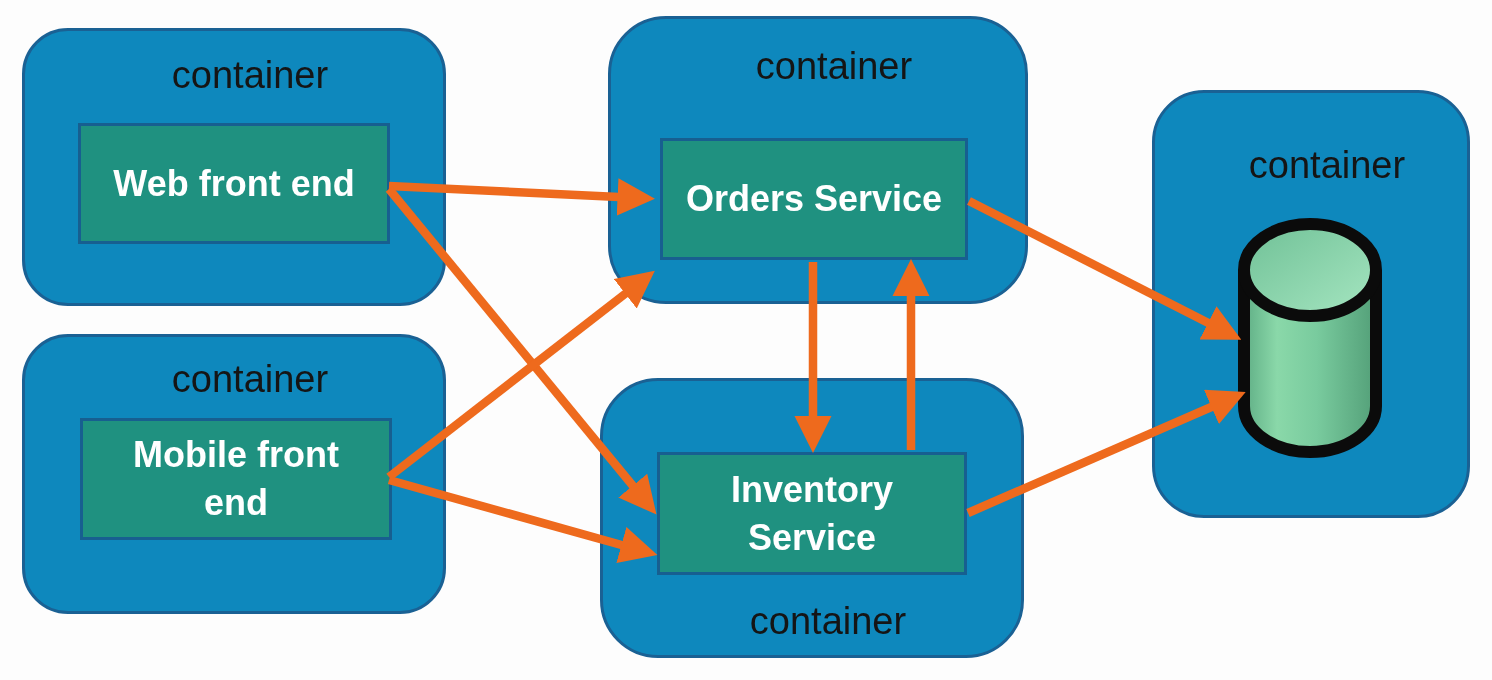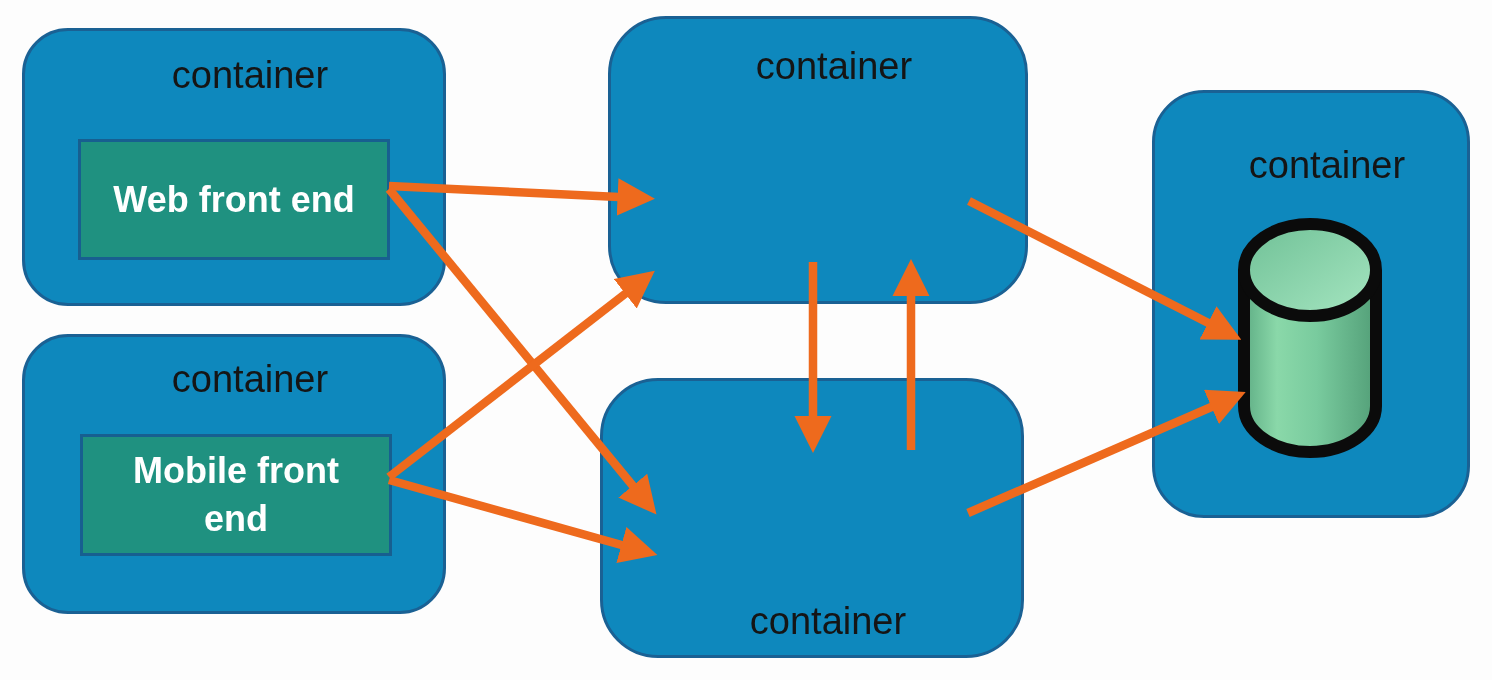--- a/index.html
+++ b/index.html
@@ -37,21 +37,20 @@
     box-sizing: border-box;
     display: flex;
     align-items: center;
     justify-content: center;
     text-align: center;
     color: var(--box-label-text, #ffffff);
     font-size: 36px;
     font-weight: bold;
     line-height: 1.32;
     white-space: pre-line;
-    margin-top: 16px;
   }
   
   .c-web       { left: 22px;   top: 28px;  width: 424px; height: 278px; border-radius: 46px; }
   .c-mobile    { left: 22px;   top: 334px; width: 424px; height: 280px; border-radius: 46px; }
   .c-orders    { left: 608px;  top: 16px;  width: 420px; height: 288px; border-radius: 58px; }
   .c-inventory { left: 600px;  top: 378px; width: 424px; height: 280px; border-radius: 58px; }
   .c-db        { left: 1152px; top: 90px;  width: 318px; height: 428px; border-radius: 52px; }
   
   .c-web .c-label       { margin-top: 22px; }
   .c-mobile .c-label    { margin-top: 20px; }
@@ -98,23 +97,26 @@
   </section>
 
   <section class="container c-mobile">
     <div class="c-label">container</div>
     <div class="box b-mobile">Mobile front
 end</div>
   </section>
 
   <section class="container c-orders">
     <div class="c-label">container</div>
+    <div class="box b-orders">Orders Service</div>
   </section>
 
   <section class="container c-inventory">
+    <div class="box b-inventory">Inventory
+Service</div>
     <div class="c-label">container</div>
   </section>
 
   <section class="container c-db">
     <div class="c-label">container</div>
     <svg class="cylinder" viewBox="0 0 170 260" aria-hidden="true">
       <defs>
         <linearGradient id="cylBody" x1="0" y1="0" x2="1" y2="0">
           <stop offset="0" stop-color="#5fae85"></stop>
           <stop offset="0.25" stop-color="#8ad8a9"></stop>

